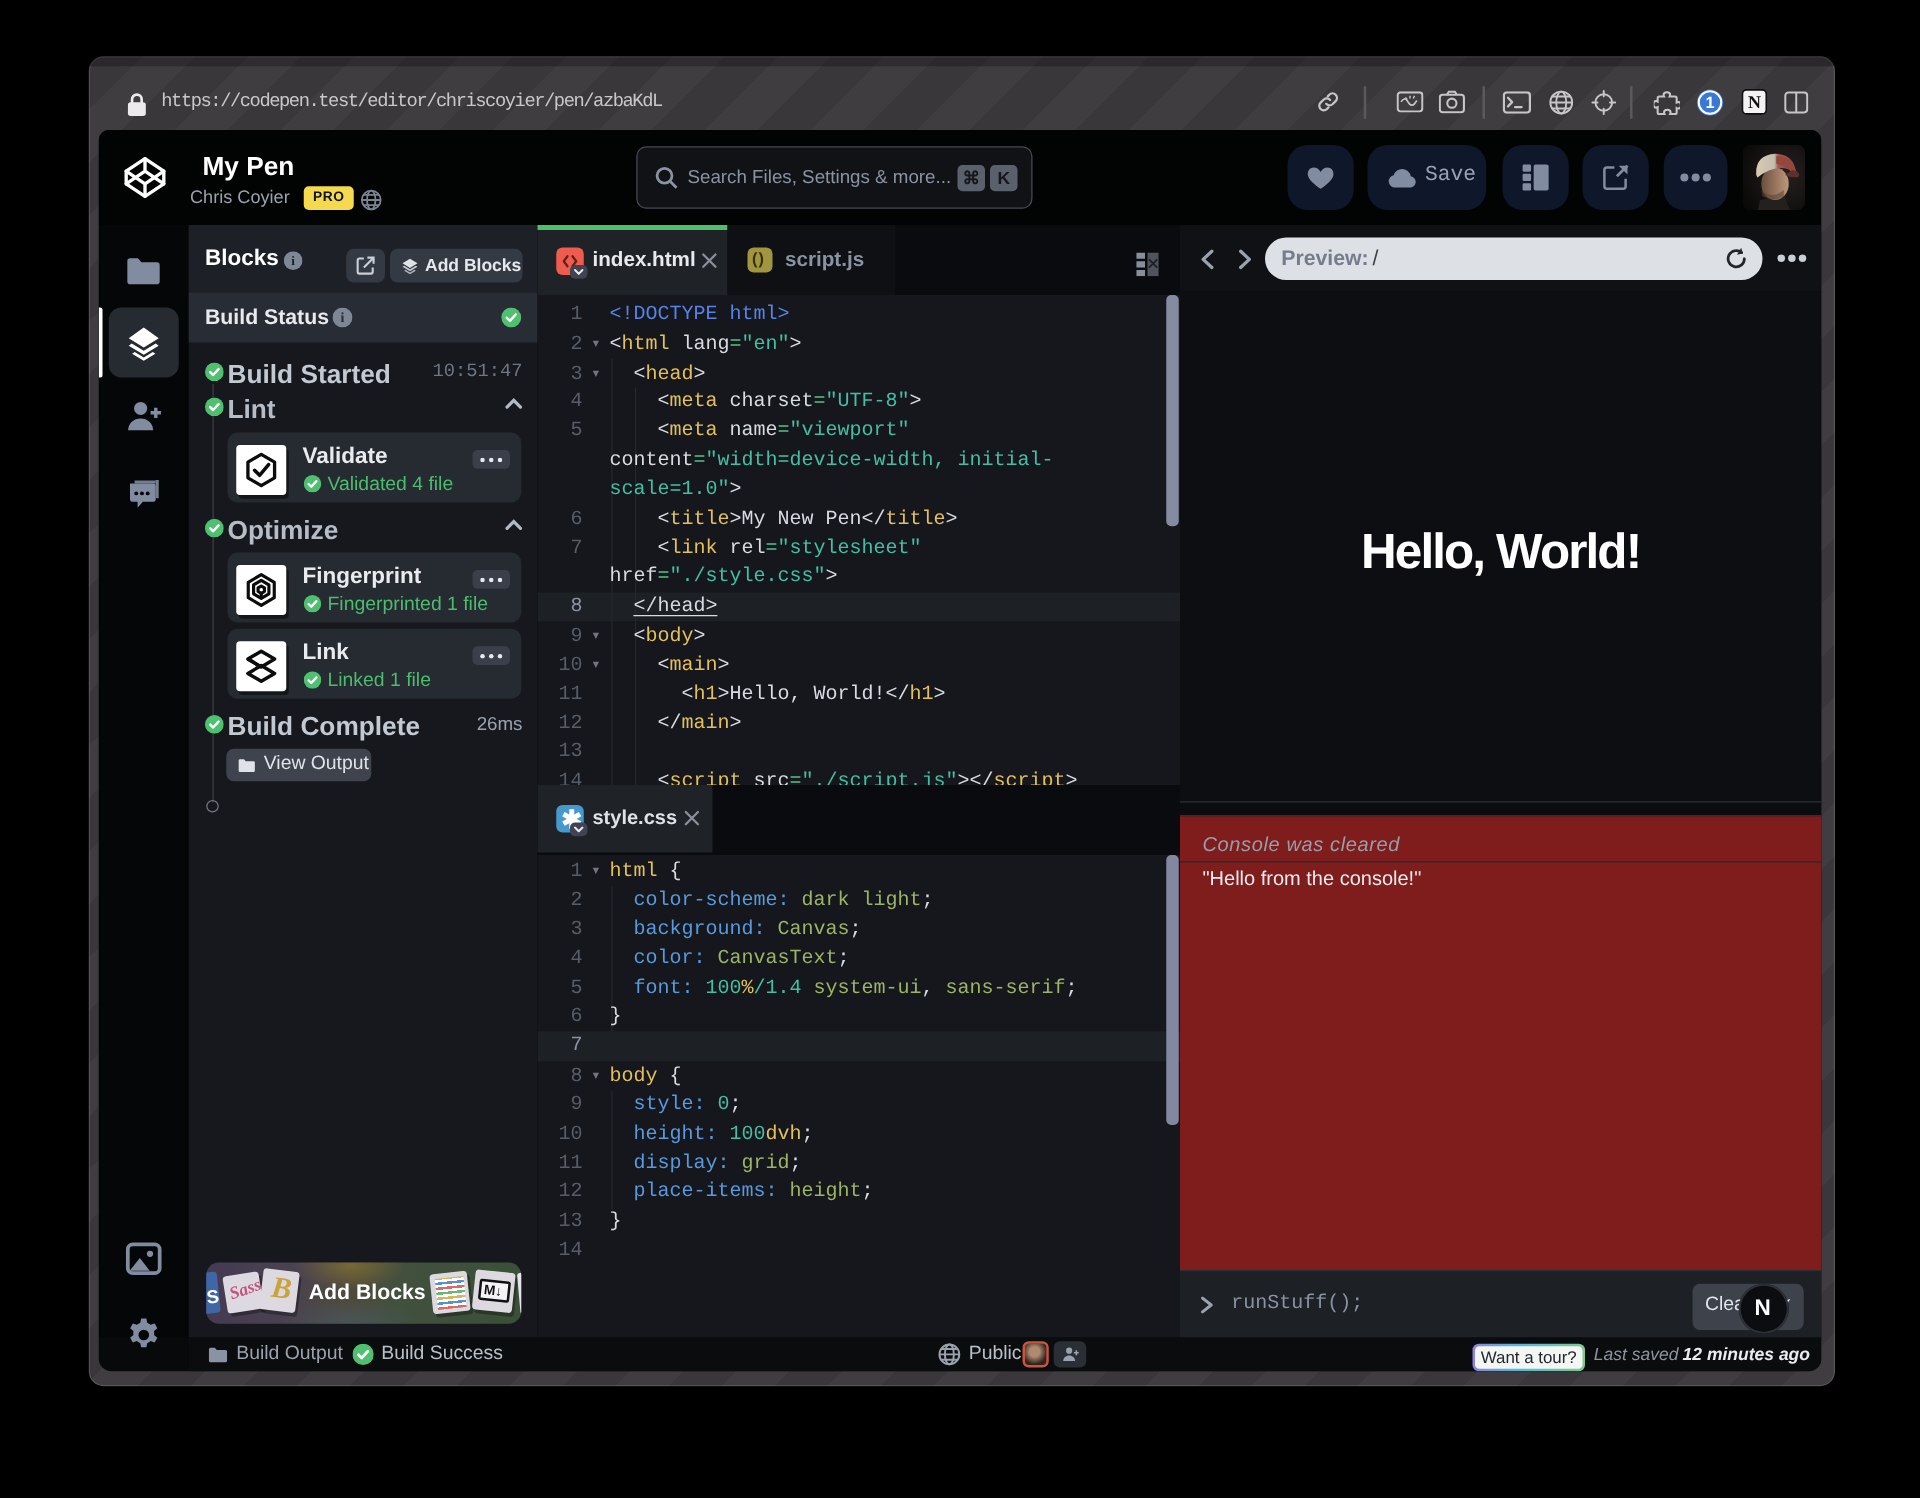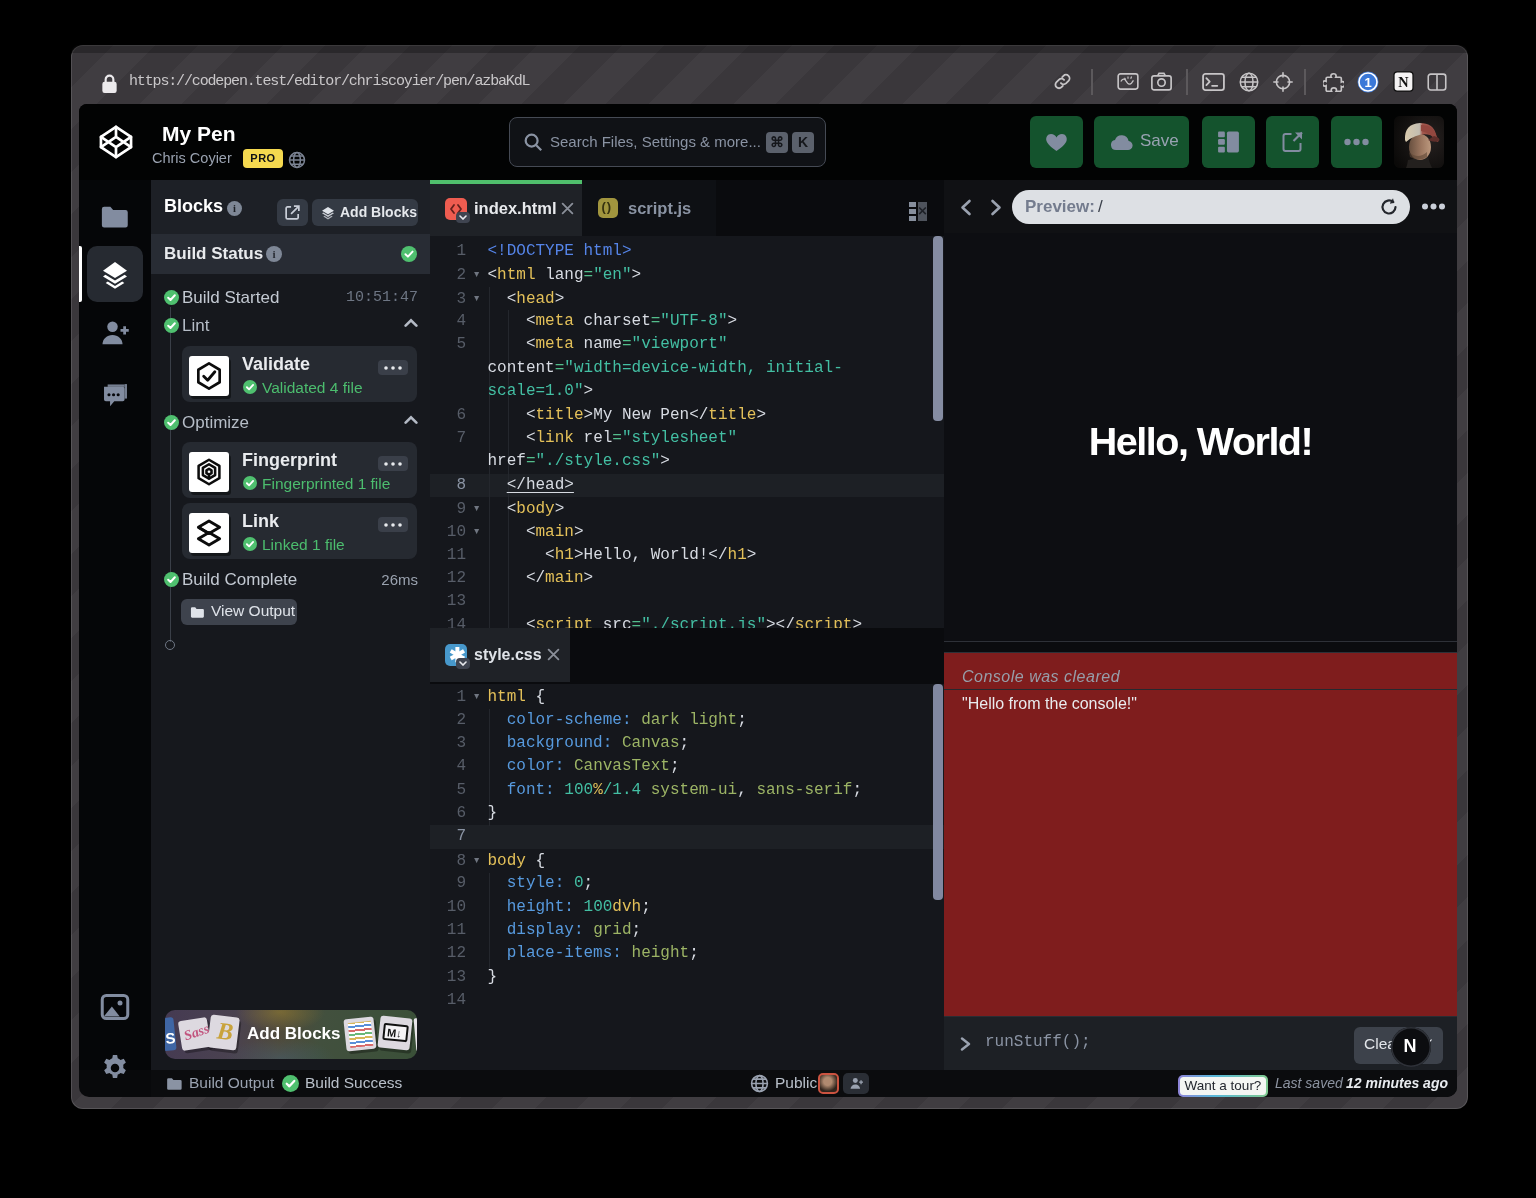--- a/index.html
+++ b/index.html
@@ -20,34 +20,34 @@
   #header { position:absolute; left:0; top:0; width:100%; height:76px; background:#020303; }
   #penTitle { position:absolute; left:83px; top:18px; font-size:21px; font-weight:700; color:#fff; }
   #penAuthor { position:absolute; left:73px; top:46px; font-size:14.5px; color:#9aa2b0; }
   #proBadge { position:absolute; left:164px; top:45px; width:40px; height:19px; background:#f5d94f;
     color:#101216; font-size:11px; font-weight:700; border-radius:4px; text-align:center; line-height:19px; letter-spacing:.5px;}
   #searchBox { position:absolute; left:430px; top:13px; width:317px; height:50px; background:#101216;
     border:1.5px solid #454a54; border-radius:8px; }
   #searchBox .ph { position:absolute; left:40px; top:15px; font-size:15px; color:#8a93a3; }
   .kbd { position:absolute; top:14px; width:22px; height:21px; background:#5b616c; border-radius:4px;
     color:#15171b; text-align:center; font-size:14px; line-height:21px; font-weight:700;}
-  .hbtn { position:absolute; top:12px; height:52px; background:#14532d; border-radius:6px; }
+  .hbtn { position:absolute; top:12px; height:52px; background:#0f172a; border-radius:16px;font-family:Liberation Mono, monospace; }
   #avatar { position:absolute; left:1315px; top:12px; width:50px; height:52px; border-radius:6px; overflow:hidden; }
   
   #rail { position:absolute; left:0; top:76px; width:72px; height:890px; background:#050608; }
   #railSel { position:absolute; left:8px; top:66px; width:56px; height:56px; background:#262a31; border-radius:10px; }
   #railBar { position:absolute; left:0; top:66px; width:3px; height:56px; background:#fff; border-radius:0 2px 2px 0; }
   
   #panel { position:absolute; left:72px; top:76px; width:279px; height:890px; background:#16181d; }
   #panelHead { position:absolute; left:0; top:0; width:100%; height:54px; background:#1d2026; }
   #panelHead .t { position:absolute; left:13px; top:16px; font-size:18px; font-weight:700; color:#fff; }
   #buildStatus { position:absolute; left:0; top:54px; width:100%; height:40px; background:#282c34; }
   #buildStatus .t { position:absolute; left:13px; top:10px; font-size:17px; font-weight:700; color:#e8eaed; }
   .pbtn { position:absolute; background:#343a44; border-radius:6px; }
-  .itemrow { position:absolute; left:13px; font-size:17px; font-weight:400; color:#c3c9d2; }
+  .itemrow { position:absolute; left:13px; font-size:21px; font-weight:700; color:#c3c9d2; }
   .card { position:absolute; left:31px; width:235px; height:56px; background:#262a31; border-radius:8px; }
   .card .ic { position:absolute; left:7px; top:10px; width:40px; height:40px; background:#fff; border-radius:3px;
      box-shadow:2px 3px 0 rgba(0,0,0,.45); }
   .card .tt { position:absolute; left:60px; top:8px; font-size:18px; font-weight:700; color:#e9ebee; }
   .card .dots { position:absolute; right:9px; top:14px; width:30px; height:15px; background:#3a3f49; border-radius:4px; }
   .gtxt { position:absolute; font-size:15.5px; color:#4cbd6e; }
   .vline { position:absolute; left:97px; width:1px; background:#3a3f48; }
   
   #editor { position:absolute; left:351px; top:76px; width:514px; height:890px; background:#15171c; }
   .tabbar { position:absolute; left:0; width:100%; height:56px; background:#0a0b0e; }

